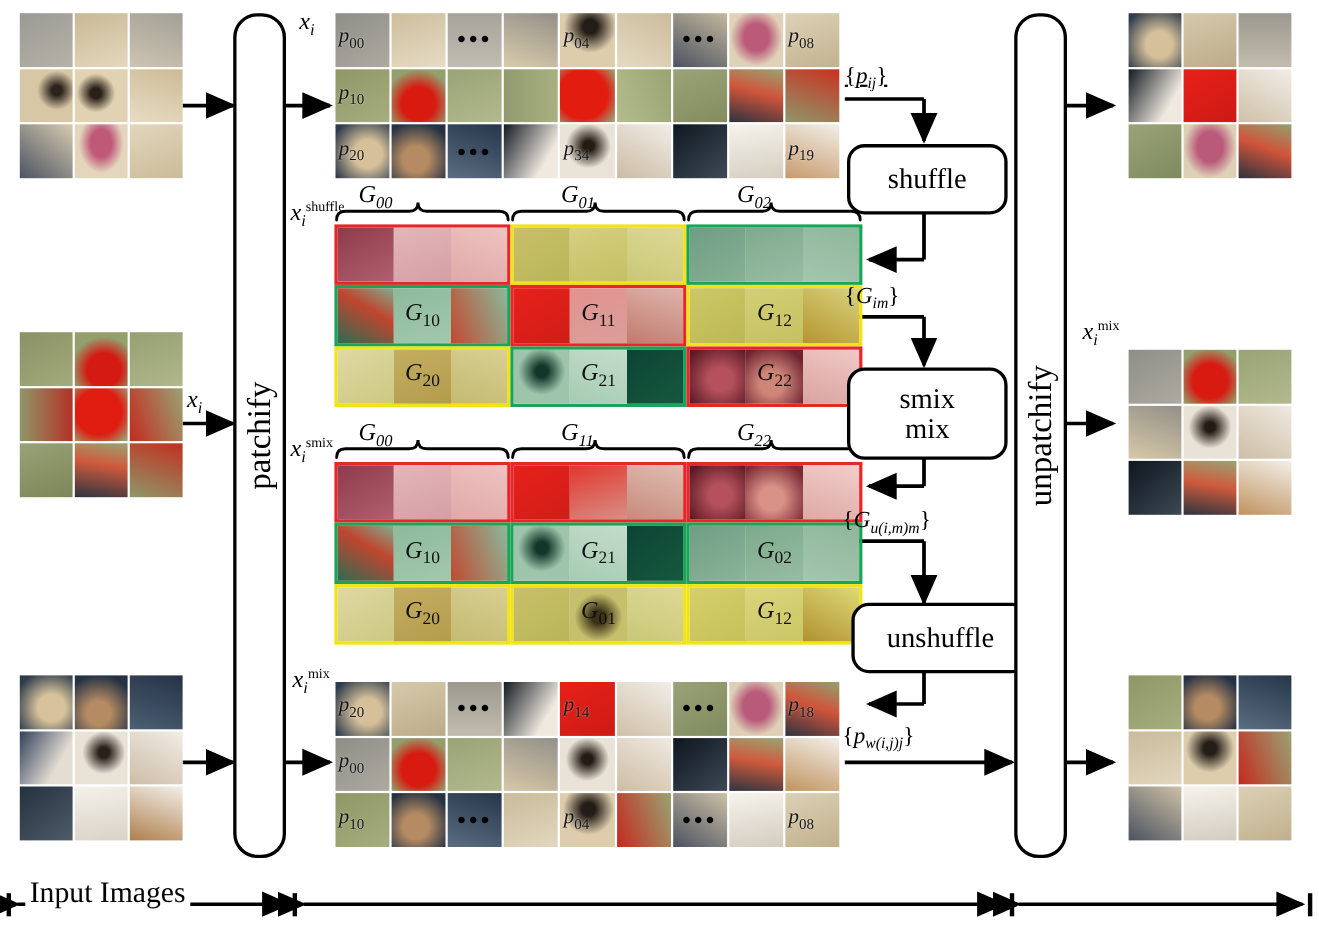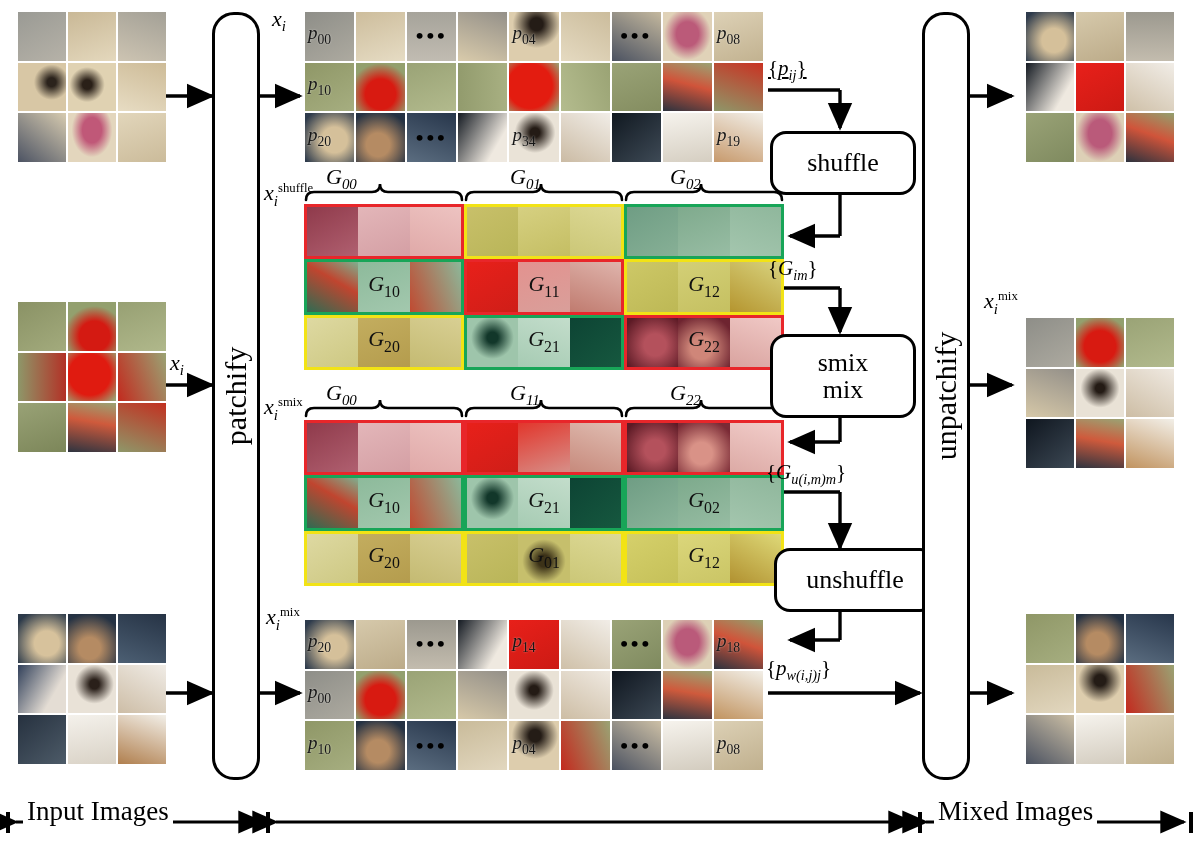--- a/index.html
+++ b/index.html
@@ -505,16 +505,15 @@
     <div class="cell" style="background:linear-gradient(170deg,#f6f3ed,#d3ccbf);"></div>
     <div class="cell" style="background:linear-gradient(160deg,#dcd0b5,#c0b08e);"></div>
   </div>
 
   <div class="mathtag" style="left:170px;top:352px;">
     <span>x</span><sub>i</sub>
   </div>
 
   <div class="caption">
     <span class="captext" style="left:23px;">Input Images</span>
-    <span class="captext" style="left:934px;">Mixed Images</span>
   </div>
 
 </div>
 
 </body></html>

